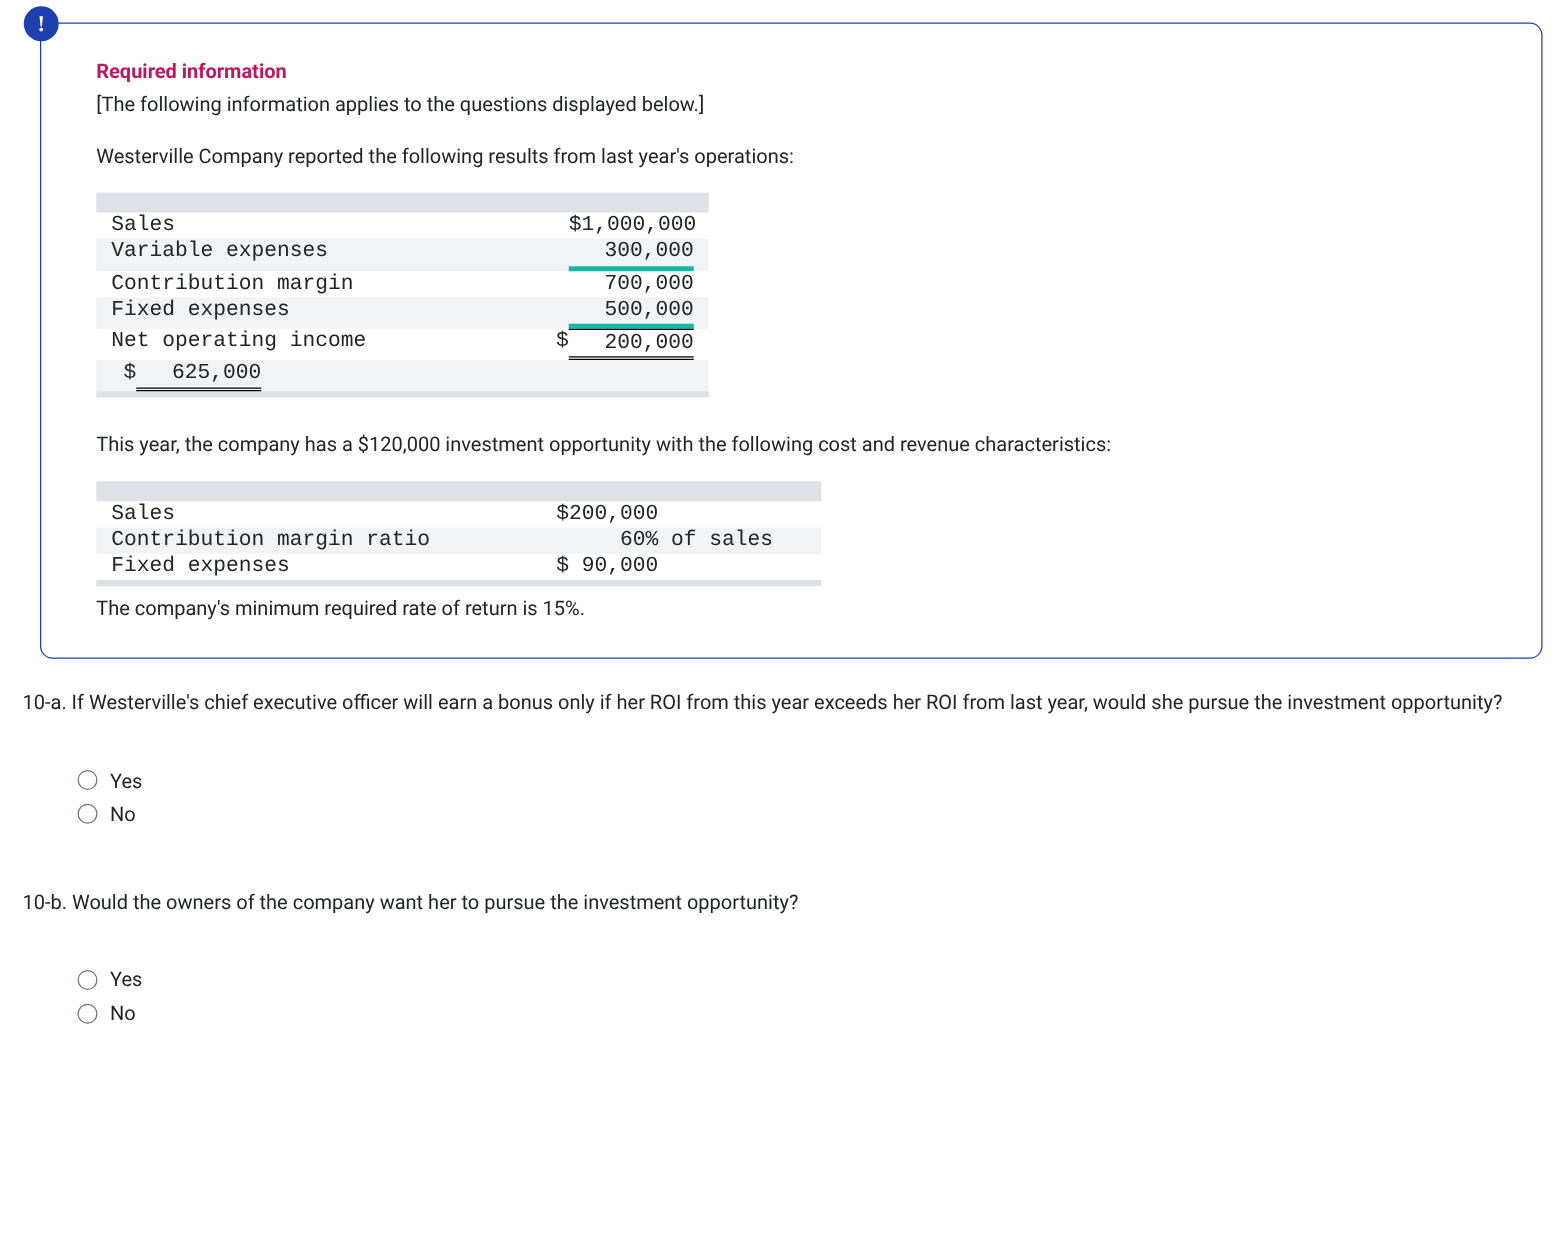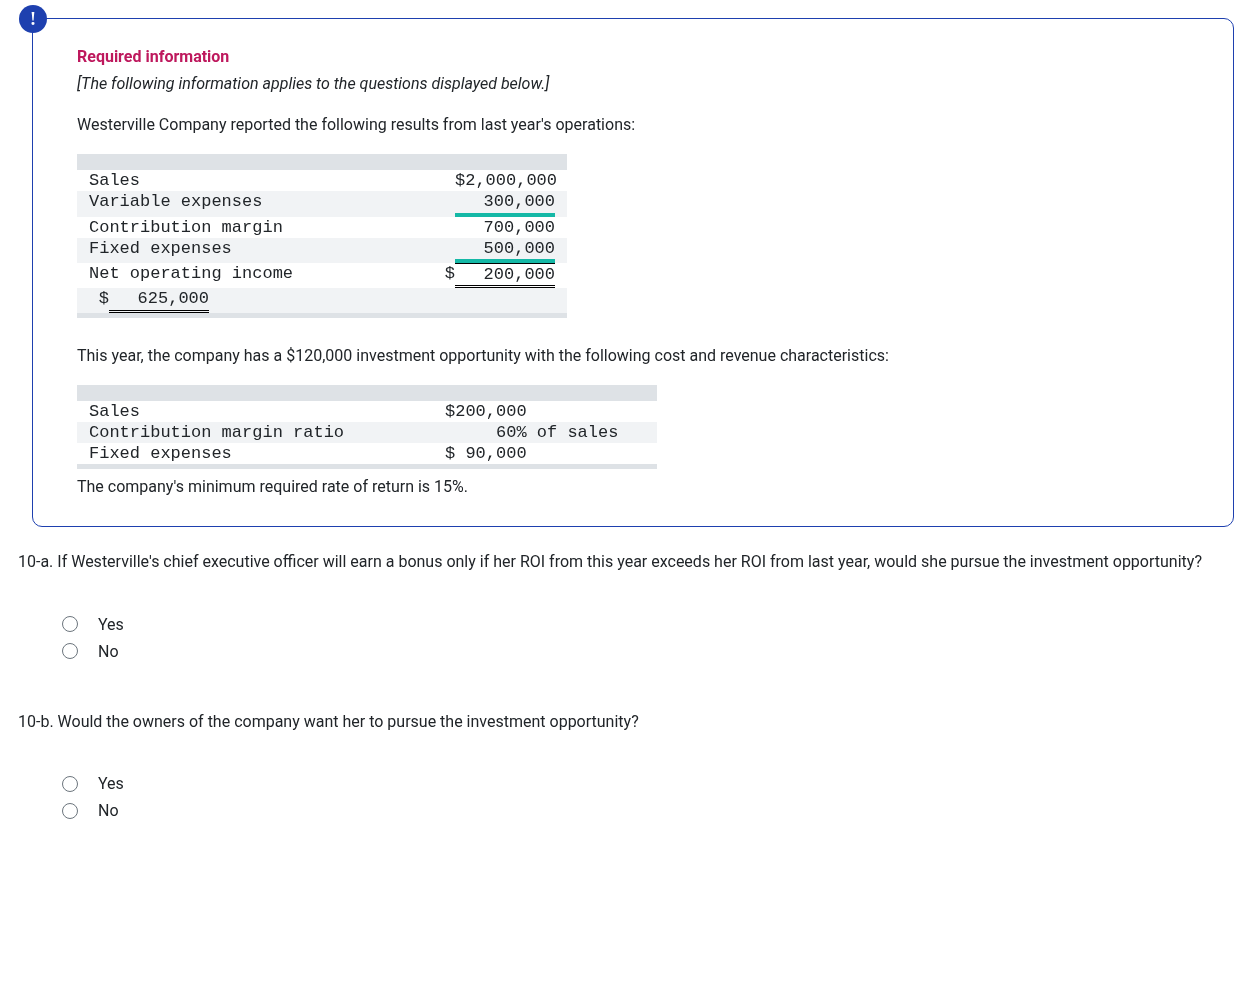--- a/index.html
+++ b/index.html
@@ -34,21 +34,20 @@
     display: flex;
     align-items: center;
     justify-content: center;
   }
   .req-title {
     color: #be185d;
     font-weight: 700;
     margin-bottom: 8px;
   }
   .italic-note {
-    font-style: italic;
     color: #212529;
     margin-bottom: 22px;
   }
   .body-text {
     color: #212529;
     margin-bottom: 20px;
   }
   .fin-table {
     width: 490px;
     margin-bottom: 28px;
@@ -87,21 +86,21 @@
     line-height: 1.35;
     margin-bottom: 38px;
   }
   .options {
     padding-left: 44px;
     margin-bottom: 46px;
   }
   .option-row {
     display: flex;
     align-items: center;
-    gap: 20px;
+    gap: 10px;
     padding: 4px 0;
     font-size: 16px;
   }
   .radio {
     width: 16px;
     height: 16px;
     border: 1.5px solid #6c757d;
     border-radius: 50%;
     flex-shrink: 0;
   }
@@ -114,21 +113,21 @@
   <div class="req-title">Required information</div>
   <div class="italic-note">[The following information applies to the questions displayed below.]</div>
   <div class="body-text">Westerville Company reported the following results from last year's operations:</div>
 
   <div class="fin-table">
     <div class="ft-header"></div>
     <div id="t1body">
         <div class="ft-row">
           <div class="ft-label">Sales</div>
           <div class="ft-sym"></div>
-          <div class="ft-val ">$2,000,000</div>
+          <div class="ft-val ">$1,000,000</div>
         </div>
         <div class="ft-row alt">
           <div class="ft-label">Variable expenses</div>
           <div class="ft-sym"></div>
           <div class="ft-val underline-single">300,000</div>
         </div>
         <div class="ft-row">
           <div class="ft-label">Contribution margin</div>
           <div class="ft-sym"></div>
           <div class="ft-val ">700,000</div>

